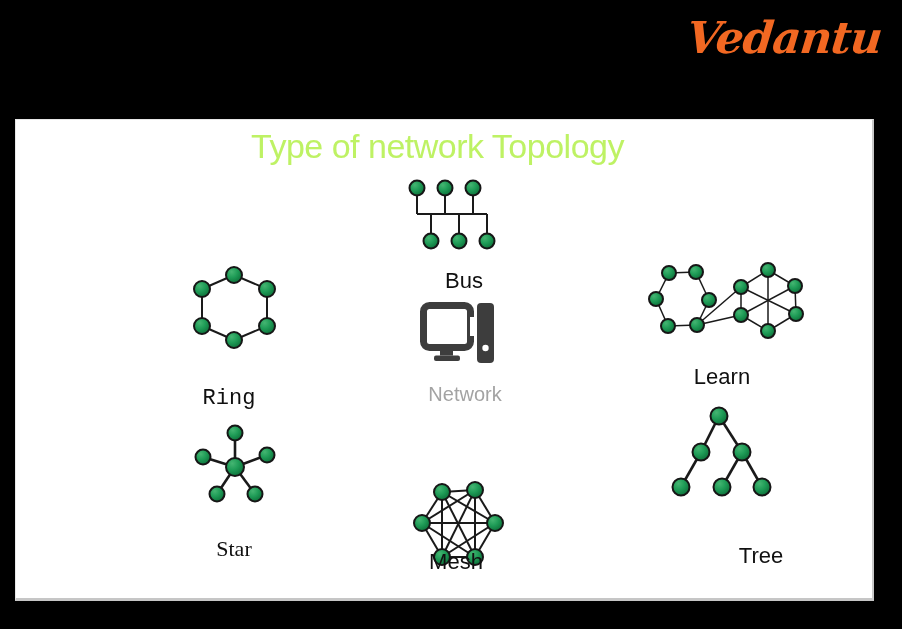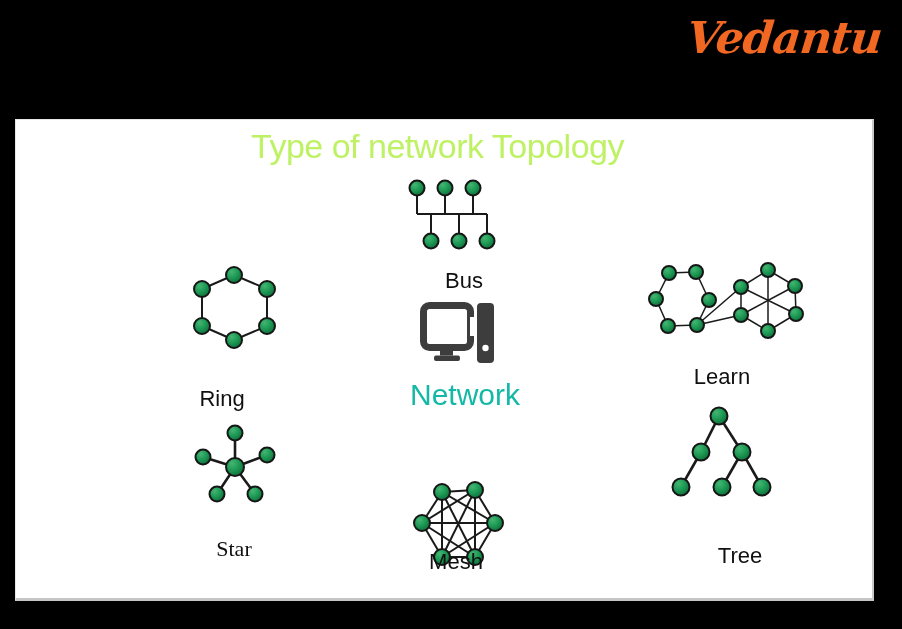--- a/index.html
+++ b/index.html
@@ -22,21 +22,21 @@
   .brand-tag {
     font-family:"Liberation Sans", sans-serif; font-weight:bold;
     font-size:15px; margin-top:3px; letter-spacing:0.5px;
   }
   .main-title {
     position:absolute; left:0; top:127px; width:875px; text-align:center;
     font-size:34px; color:#bef264; letter-spacing:-0.5px;
   }
   .center-label {
     position:absolute; left:389px; top:374px; width:152px; text-align:center;
-    font-size:30px; line-height:41px; color:#14b8a6;
+    font-size:20px; line-height:41px; color:#a3a3a3;
   }
   .topo-label {
     position:absolute; width:160px; margin-left:-80px; text-align:center;
     font-size:22px; line-height:28px; color:#101010;
   }
   .topo-svg { position:absolute; overflow:visible; }
   .computer-icon { position:absolute; left:420px; top:302px; }
 </style>
 </head>
 <body>
@@ -104,21 +104,21 @@
         <line x1="46" y1="82" x2="79" y2="68" stroke="#1a1a1a" stroke-width="2"></line>
         <line x1="79" y1="68" x2="79" y2="31" stroke="#1a1a1a" stroke-width="2"></line>
         <line x1="79" y1="31" x2="46" y2="17" stroke="#1a1a1a" stroke-width="2"></line>
         <circle cx="46" cy="17" r="8" fill="url(#g-ring)" stroke="#161616" stroke-width="2"></circle>
         <circle cx="14" cy="31" r="8" fill="url(#g-ring)" stroke="#161616" stroke-width="2"></circle>
         <circle cx="79" cy="31" r="8" fill="url(#g-ring)" stroke="#161616" stroke-width="2"></circle>
         <circle cx="14" cy="68" r="8" fill="url(#g-ring)" stroke="#161616" stroke-width="2"></circle>
         <circle cx="79" cy="68" r="8" fill="url(#g-ring)" stroke="#161616" stroke-width="2"></circle>
         <circle cx="46" cy="82" r="8" fill="url(#g-ring)" stroke="#161616" stroke-width="2"></circle>
       </svg>
-      <div class="topo-label" style="left: 222px; top: 385px;">Ring</div>
+      <div class="topo-label" style="left: 229px; top: 385px; font-family: Liberation Mono, monospace;">Ring</div>
       <svg class="topo-svg" width="165" height="85" viewBox="0 0 165 85" style="left: 645px; top: 260px;">
         <defs>
           <radialGradient id="g-hybrid" cx="35%" cy="30%" r="80%">
             <stop offset="0%" stop-color="#45b572"></stop>
             <stop offset="45%" stop-color="#1f9c57"></stop>
             <stop offset="100%" stop-color="#0a6a35"></stop>
           </radialGradient>
         </defs>
         <line x1="24" y1="13" x2="51" y2="12" stroke="#1a1a1a" stroke-width="1.5"></line>
         <line x1="24" y1="13" x2="11" y2="39" stroke="#1a1a1a" stroke-width="1.5"></line>
@@ -216,16 +216,16 @@
         <line x1="31" y1="47" x2="11" y2="82" stroke="#1a1a1a" stroke-width="2.6"></line>
         <line x1="72" y1="47" x2="52" y2="82" stroke="#1a1a1a" stroke-width="2.6"></line>
         <line x1="72" y1="47" x2="92" y2="82" stroke="#1a1a1a" stroke-width="2.6"></line>
         <circle cx="49" cy="11" r="8.5" fill="url(#g-tree)" stroke="#161616" stroke-width="2"></circle>
         <circle cx="31" cy="47" r="8.5" fill="url(#g-tree)" stroke="#161616" stroke-width="2"></circle>
         <circle cx="72" cy="47" r="8.5" fill="url(#g-tree)" stroke="#161616" stroke-width="2"></circle>
         <circle cx="11" cy="82" r="8.5" fill="url(#g-tree)" stroke="#161616" stroke-width="2"></circle>
         <circle cx="52" cy="82" r="8.5" fill="url(#g-tree)" stroke="#161616" stroke-width="2"></circle>
         <circle cx="92" cy="82" r="8.5" fill="url(#g-tree)" stroke="#161616" stroke-width="2"></circle>
       </svg>
-      <div class="topo-label" style="left: 740px; top: 542px;">Tree</div>
+      <div class="topo-label" style="left: 761px; top: 542px;">Tree</div>
     </div>
 
 </div>
 
 </body></html>

